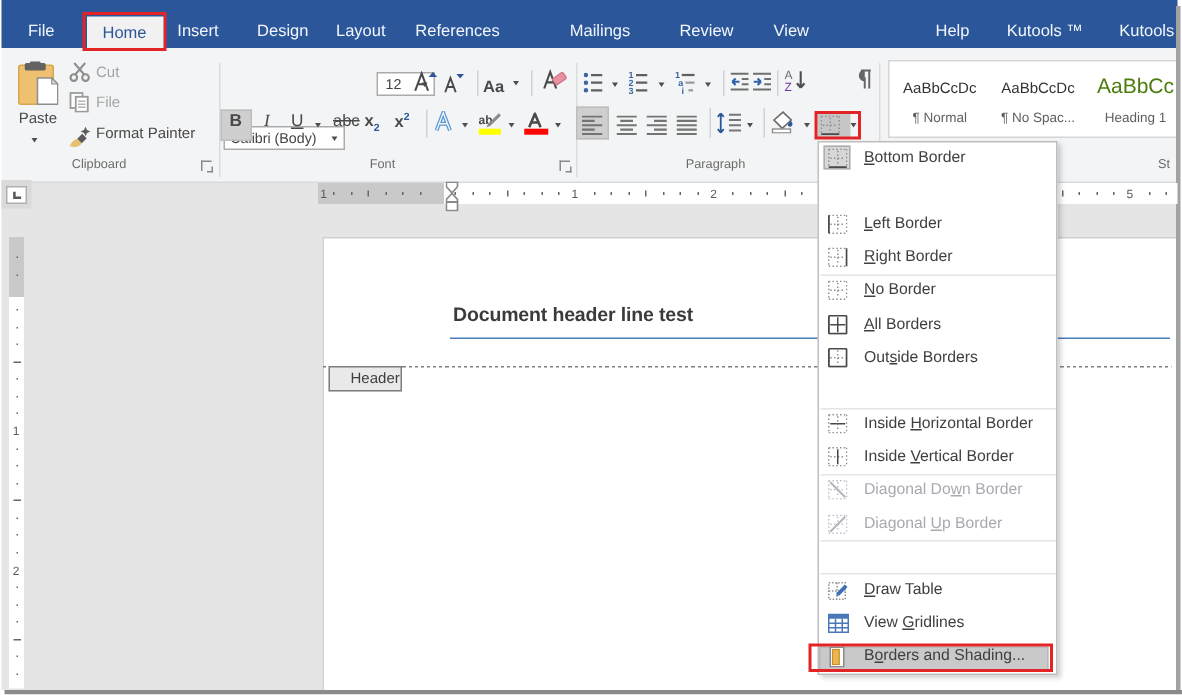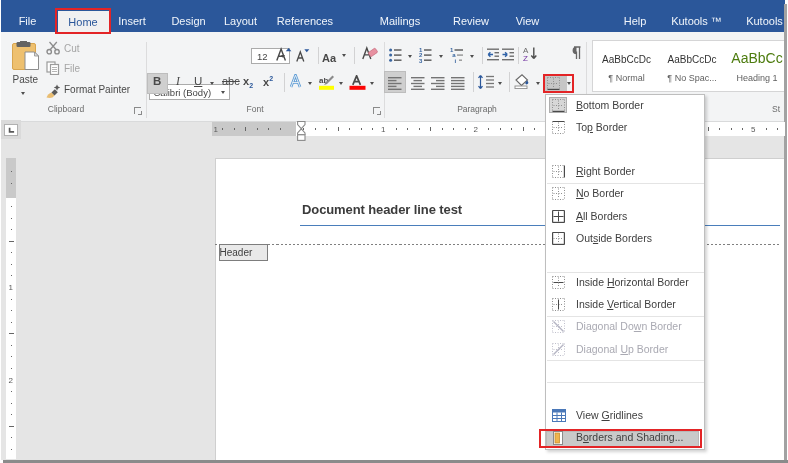--- a/index.html
+++ b/index.html
@@ -428,48 +428,48 @@
       <div class="vtick" style="top:391.1px"></div>
       <div class="vtick" style="top:402.6px"></div>
       <div class="vtick" style="top:414.2px"></div>
       <div class="vtickm" style="top:425.8px"></div>
       <div class="vtick" style="top:437.3px"></div>
       <div class="vtick" style="top:448.9px"></div>
     </div>
     <div class="abs" style="left:302px;top:202.4px;font-size:13px;font-weight:bold;color:#3b3b3b;letter-spacing:-0.1px;">Document header line test</div>
     <div class="abs" style="left:299.5px;top:224.6px;width:480.5px;height:1.3px;background:#4a7ebb;"></div>
     <div class="abs" style="left:215px;top:243.6px;width:566px;height:1.1px;background:repeating-linear-gradient(90deg,#7f7f7f 0,#7f7f7f 2.1px,transparent 2.1px,transparent 4.1px);"></div>
-    <div class="abs" style="left:218.5px;top:244px;width:49px;height:17.4px;background:#e9e9e9;border:1.3px solid #7d7d7d;font-size:10px;color:#3f3f3f;text-align:left;line-height:15px;z-index:6;">Header</div>
+    <div class="abs" style="left:218.5px;top:244px;width:49px;height:17.4px;background:#e9e9e9;border:1.3px solid #7d7d7d;font-size:10px;color:#3f3f3f;text-align:right;line-height:15px;z-index:6;">Header</div>
     <div id="menu">
       <div class="mi" style="top:-0.2px">
         <div class="iconsel"></div>
         <span class="mico">
           <svg width="13" height="13" viewBox="0 0 13 13">
             <line x1="0.5" y1="0.5" x2="12.5" y2="0.5" stroke="#8f8f8f" stroke-width="1" stroke-dasharray="1,1.5"></line>
             <line x1="0.5" y1="12.5" x2="12.5" y2="12.5" stroke="#494949" stroke-width="1.4"></line>
             <line x1="0.5" y1="0.5" x2="0.5" y2="12.5" stroke="#8f8f8f" stroke-width="1" stroke-dasharray="1,1.5"></line>
             <line x1="12.5" y1="0.5" x2="12.5" y2="12.5" stroke="#8f8f8f" stroke-width="1" stroke-dasharray="1,1.5"></line>
             <line x1="1.5" y1="6.5" x2="11.5" y2="6.5" stroke="#8f8f8f" stroke-width="1" stroke-dasharray="1,1.5"></line>
             <line x1="6.5" y1="1.5" x2="6.5" y2="11.5" stroke="#8f8f8f" stroke-width="1" stroke-dasharray="1,1.5"></line>
           </svg>
         </span>
         <span class="mtxt"><u>B</u>ottom Border</span>
       </div>
-      <div class="mi" style="top:21.9px">
-        <span class="mico">
-          <svg width="13" height="13" viewBox="0 0 13 13">
-            <line x1="0.5" y1="0.5" x2="12.5" y2="0.5" stroke="#494949" stroke-width="1"></line>
+      <div class="mi" style="top:44.1px">
+        <span class="mico">
+          <svg width="13" height="13" viewBox="0 0 13 13">
+            <line x1="0.5" y1="0.5" x2="12.5" y2="0.5" stroke="#8f8f8f" stroke-width="1" stroke-dasharray="1,1.5"></line>
             <line x1="0.5" y1="12.5" x2="12.5" y2="12.5" stroke="#8f8f8f" stroke-width="1" stroke-dasharray="1,1.5"></line>
-            <line x1="0.5" y1="0.5" x2="0.5" y2="12.5" stroke="#8f8f8f" stroke-width="1" stroke-dasharray="1,1.5"></line>
+            <line x1="0.5" y1="0.5" x2="0.5" y2="12.5" stroke="#494949" stroke-width="1.4"></line>
             <line x1="12.5" y1="0.5" x2="12.5" y2="12.5" stroke="#8f8f8f" stroke-width="1" stroke-dasharray="1,1.5"></line>
             <line x1="1.5" y1="6.5" x2="11.5" y2="6.5" stroke="#8f8f8f" stroke-width="1" stroke-dasharray="1,1.5"></line>
             <line x1="6.5" y1="1.5" x2="6.5" y2="11.5" stroke="#8f8f8f" stroke-width="1" stroke-dasharray="1,1.5"></line>
           </svg>
         </span>
-        <span class="mtxt">To<u>p</u> Border</span>
+        <span class="mtxt"><u>L</u>eft Border</span>
       </div>
       <div class="mi" style="top:66.2px">
         <span class="mico">
           <svg width="13" height="13" viewBox="0 0 13 13">
             <line x1="0.5" y1="0.5" x2="12.5" y2="0.5" stroke="#8f8f8f" stroke-width="1" stroke-dasharray="1,1.5"></line>
             <line x1="0.5" y1="12.5" x2="12.5" y2="12.5" stroke="#8f8f8f" stroke-width="1" stroke-dasharray="1,1.5"></line>
             <line x1="0.5" y1="0.5" x2="0.5" y2="12.5" stroke="#8f8f8f" stroke-width="1" stroke-dasharray="1,1.5"></line>
             <line x1="12.5" y1="0.5" x2="12.5" y2="12.5" stroke="#494949" stroke-width="1.4"></line>
             <line x1="1.5" y1="6.5" x2="11.5" y2="6.5" stroke="#8f8f8f" stroke-width="1" stroke-dasharray="1,1.5"></line>
             <line x1="6.5" y1="1.5" x2="6.5" y2="11.5" stroke="#8f8f8f" stroke-width="1" stroke-dasharray="1,1.5"></line>
@@ -568,20 +568,31 @@
             <line x1="12.5" y1="0.5" x2="12.5" y2="12.5" stroke="#c0c0cc" stroke-width="1" stroke-dasharray="1,1.5"></line>
             <line x1="1.5" y1="6.5" x2="11.5" y2="6.5" stroke="#c0c0cc" stroke-width="1" stroke-dasharray="1,1.5"></line>
             <line x1="6.5" y1="1.5" x2="6.5" y2="11.5" stroke="#c0c0cc" stroke-width="1" stroke-dasharray="1,1.5"></line>
             <line x1="1.5" y1="11.5" x2="11.5" y2="1.5" stroke="#b5b5c4" stroke-width="1.4"></line>
           </svg>
         </span>
         <span class="mtxt">Diagonal <u>U</u>p Border</span>
       </div>
       <div class="msep" style="top:265.1px"></div>
       <div class="msep" style="top:287.2px"></div>
+      <div class="mi" style="top:287.8px">
+        <span class="mico">
+          <svg width="14" height="13" viewBox="0 0 14 13">
+            <rect x="0.5" y="1.5" width="11" height="11" fill="#fff" stroke="#8f8f8f" stroke-width="1" stroke-dasharray="1,1.1"></rect>
+            <line x1="0.5" y1="7" x2="11.5" y2="7" stroke="#8f8f8f" stroke-width="1" stroke-dasharray="1,1.1"></line>
+            <line x1="6" y1="1.5" x2="6" y2="12.5" stroke="#8f8f8f" stroke-width="1" stroke-dasharray="1,1.1"></line>
+            <path d="M6 8 L11.2 2.6 L13 4.4 L7.8 9.8 L5.5 10.3 Z" fill="#3f6fb8"></path>
+          </svg>
+        </span>
+        <span class="mtxt"><u>D</u>raw Table</span>
+      </div>
       <div class="mi" style="top:309.9px">
         <span class="mico">
           <svg width="14" height="13" viewBox="0 0 14 13">
             <rect x="0.5" y="0.5" width="13" height="12" fill="#fff" stroke="#4a78b8" stroke-width="1"></rect>
             <rect x="0.5" y="0.5" width="13" height="3" fill="#4a78b8"></rect>
             <line x1="0.5" y1="6.5" x2="13.5" y2="6.5" stroke="#4a78b8" stroke-width="1"></line>
             <line x1="0.5" y1="9.5" x2="13.5" y2="9.5" stroke="#4a78b8" stroke-width="1"></line>
             <line x1="5" y1="3.5" x2="5" y2="12.5" stroke="#4a78b8" stroke-width="1"></line>
             <line x1="9.5" y1="3.5" x2="9.5" y2="12.5" stroke="#4a78b8" stroke-width="1"></line>
           </svg>

